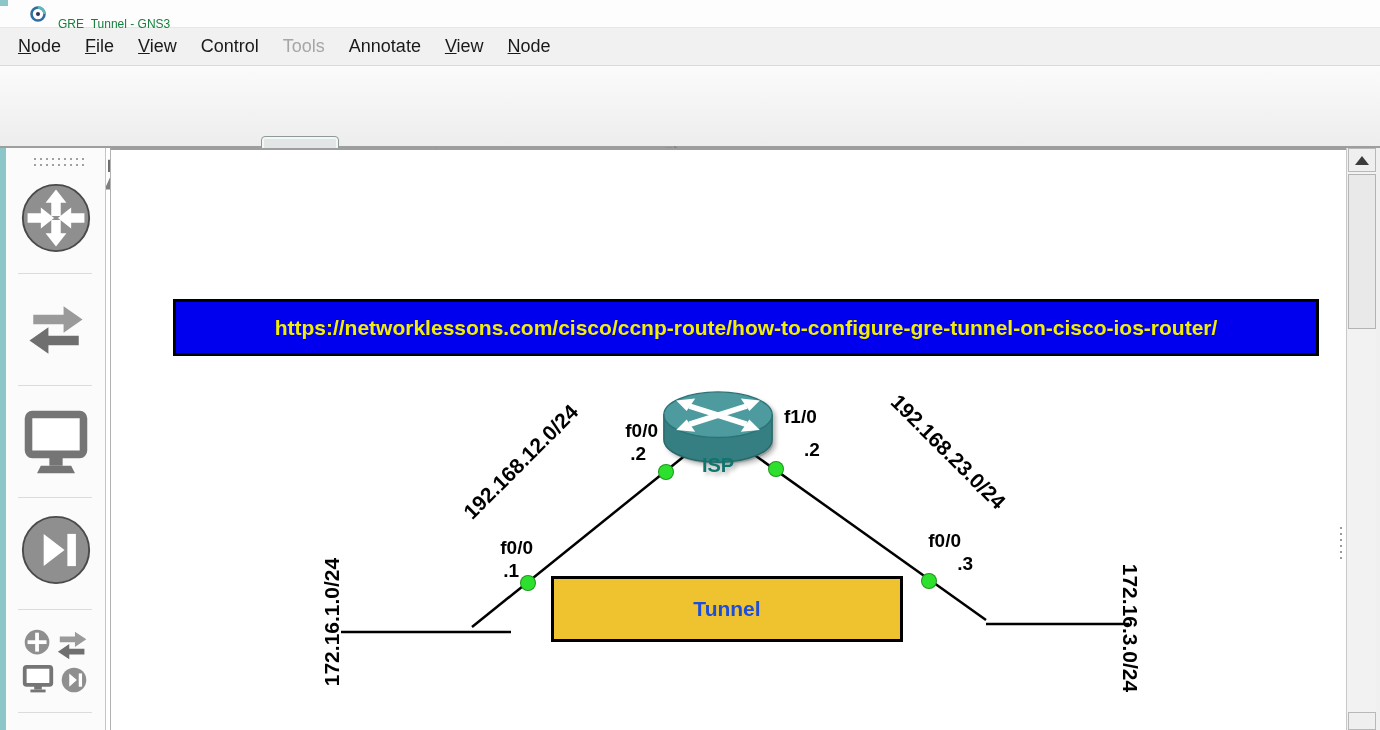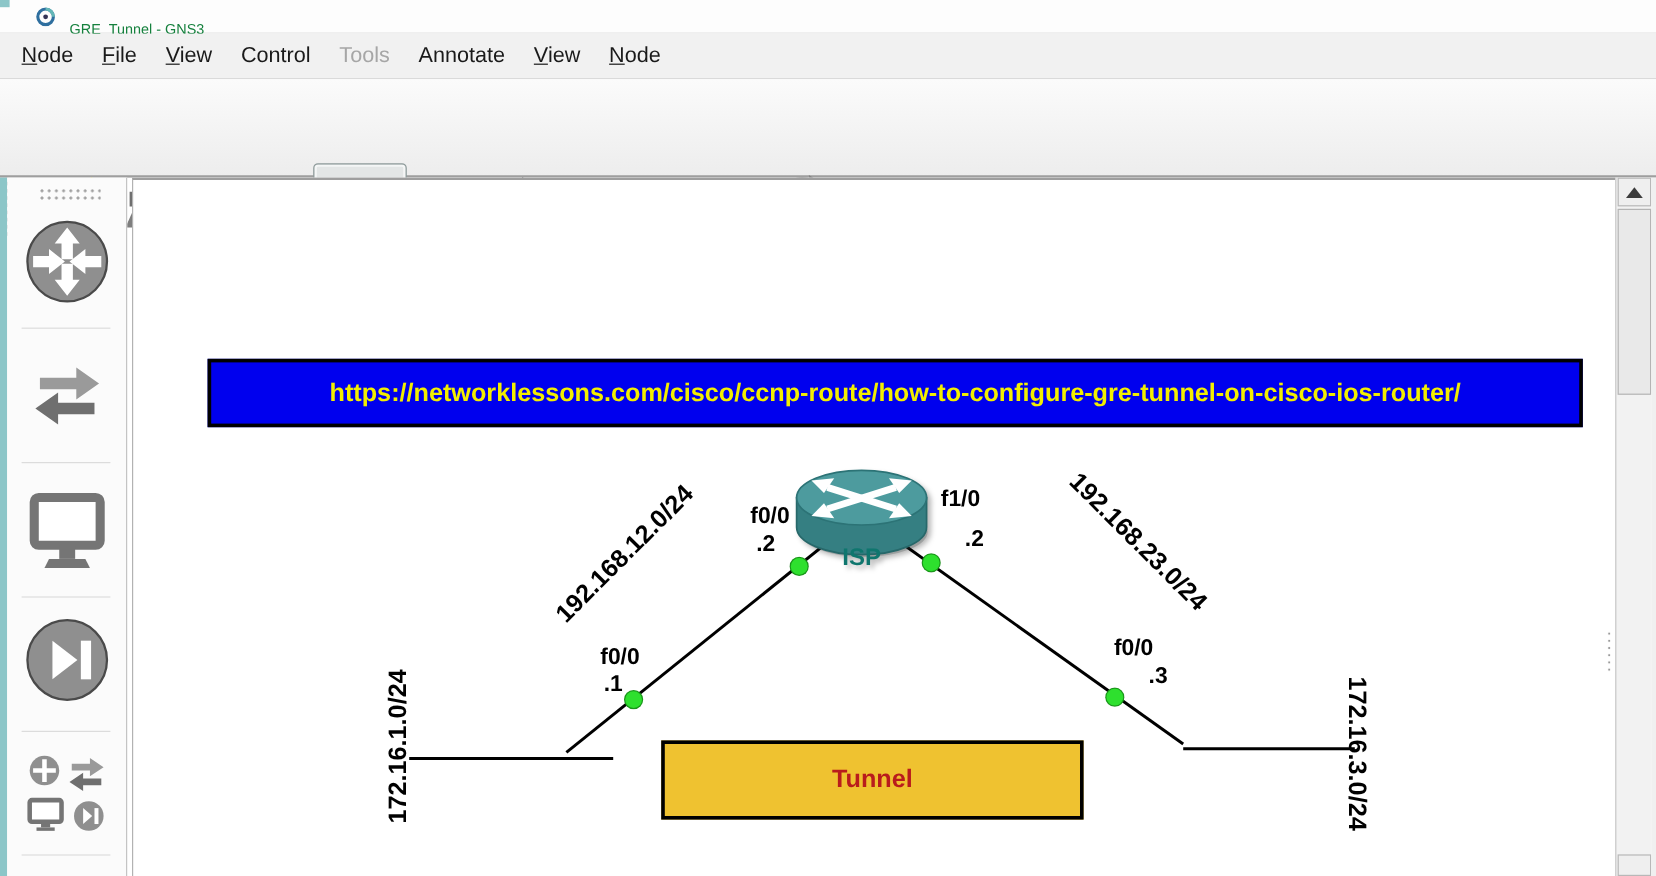--- a/index.html
+++ b/index.html
@@ -56,23 +56,23 @@
   .node { position:absolute; width:114px; height:78px; z-index:2;
     filter:drop-shadow(3px 3px 2px rgba(0,0,0,.28)); }
   .node svg { width:114px; height:78px; }
   .node-label { position:absolute; left:0; top:41px; width:100%; text-align:center;
     font-size:20px; font-weight:bold; color:#0f766e; z-index:4;margin-top:24px; }
   .port-dot { position:absolute; width:16px; height:16px; border-radius:50%; z-index:3;
     border:1px solid rgba(0,60,0,.45); }
   .iflabel { position:absolute; z-index:3; font-size:19px; font-weight:bold; color:#000; line-height:23px; }
   .netlabel { position:absolute; z-index:3; width:180px; text-align:center;
     font-size:21px; font-weight:bold; color:#000; white-space:nowrap; }
-  .tunnel { position:absolute; left:440px; top:467px; width:352px; height:66px; z-index:2;
+  .tunnel { position:absolute; left:440px; top:426px; width:352px; height:66px; z-index:2;
     border:3px solid #000; display:flex; align-items:center; justify-content:center;
-    font-size:21px; font-weight:bold; color:#b91c1c; }
+    font-size:21px; font-weight:bold; color:#1d4ed8; }
   .canvas-dots { position:absolute; left:1227px; top:375px; width:6px; height:36px; z-index:5;
     background-image:radial-gradient(#9a9a9a 1px, transparent 1.2px); background-size:6px 6px; }
 
   
   .vscroll { position:absolute; left:1346px; top:148px; width:30px; height:582px; background:#f2f2f2;
     border-left:1px solid #c8c8c8; }
   .vs-btn { position:absolute; left:1px; width:28px; height:24px; background:#efefef;
     border:1px solid #b8b8b8; display:flex; align-items:center; justify-content:center; }
   .vs-arrow { width:0; height:0; border-left:7px solid transparent; border-right:7px solid transparent;
     border-bottom:9px solid #3c3c3c; }

